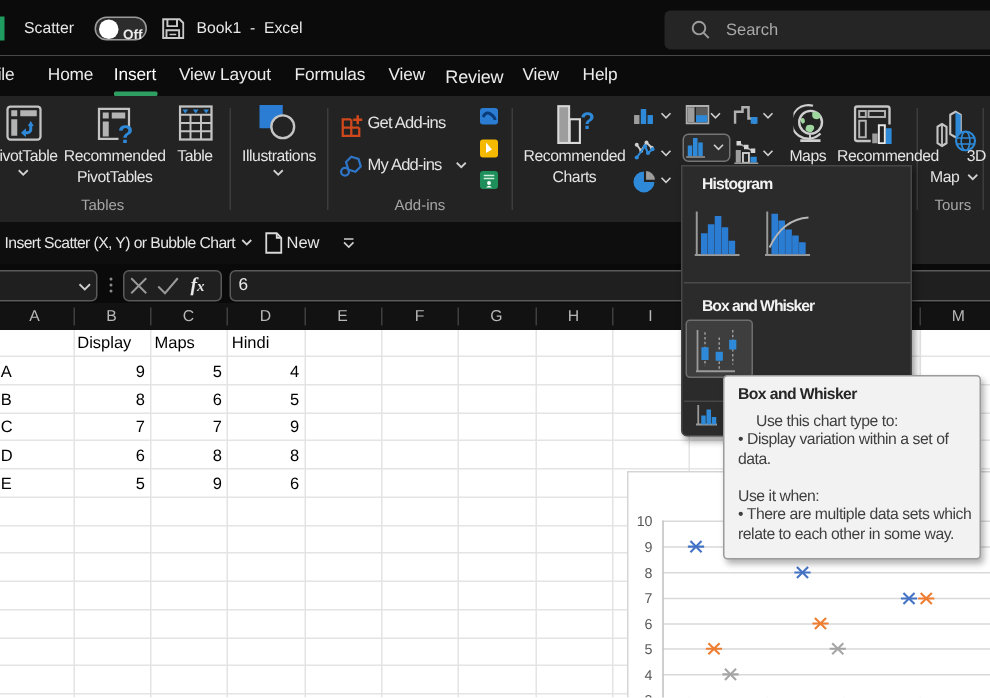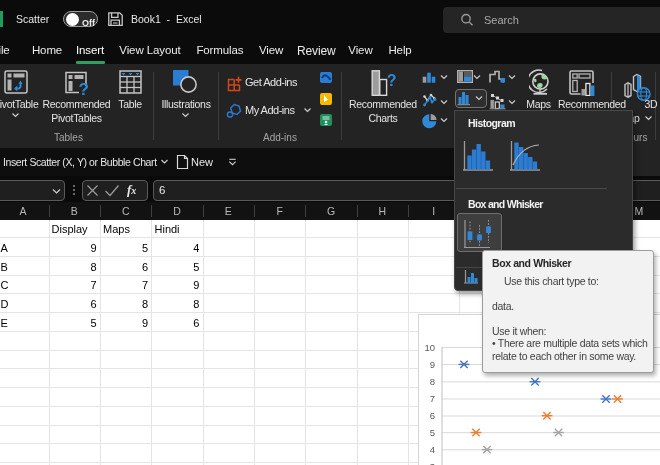--- a/index.html
+++ b/index.html
@@ -442,21 +442,21 @@
           <line x1="135.8" y1="121.2" x2="143.2" y2="113.8"></line>
         </g>
         <g stroke="#a5a5a5" stroke-width="1.4">
           <line x1="62.6" y1="134.60000000000002" x2="73.4" y2="134.60000000000002"></line>
           <line x1="64.3" y1="130.90000000000003" x2="71.7" y2="138.3"></line>
           <line x1="64.3" y1="138.3" x2="71.7" y2="130.90000000000003"></line>
         </g>
       </svg>
   </div>
 
-  <div class="abs" style="left:454px;top:110px;width:179px;height:181px;background:#2b2b2b;border:1px solid #474747;border-radius:0 0 4px 4px;box-shadow:2px 3px 5px rgba(0,0,0,0.4);">
+  <div class="abs" style="left:454px;top:110px;width:154px;height:181px;background:#2b2b2b;border:1px solid #474747;border-radius:0 0 4px 4px;box-shadow:2px 3px 5px rgba(0,0,0,0.4);">
     <div class="t" style="left:13px;top:5.5px;font-size:10.5px;letter-spacing:-0.55px;font-weight:bold;color:#f2f2f2;">Histogram</div>
     <svg class="abs" style="left:8px;top:29px;" width="32" height="33" viewBox="0 0 32 33">
       <path d="M1.5 1 v29 M0 30 h30" fill="none" stroke="#9a9a9a" stroke-width="1.3"></path>
       <rect x="4.3" y="15.5" width="4.4" height="14" fill="#2b7cd3"></rect>
       <rect x="8.9" y="9.5" width="4.4" height="20" fill="#2b7cd3"></rect>
       <rect x="13.5" y="4" width="4.4" height="25.5" fill="#2b7cd3"></rect>
       <rect x="18.1" y="11.5" width="4.4" height="18" fill="#2b7cd3"></rect>
       <rect x="22.7" y="20.5" width="4.4" height="9" fill="#2b7cd3"></rect>
     </svg>
     <svg class="abs" style="left:55px;top:29px;" width="32" height="33" viewBox="0 0 32 33">
@@ -488,19 +488,20 @@
       <path d="M1.5 1 v13 M0 14 h14" fill="none" stroke="#9a9a9a" stroke-width="1.2"></path>
       <rect x="3.5" y="8" width="3" height="6" fill="#2e8ad8"></rect>
       <rect x="7" y="4" width="3" height="10" fill="#2e8ad8"></rect>
       <rect x="10.5" y="9" width="3" height="5" fill="#2e8ad8"></rect>
     </svg>
   </div>
 
   <div class="abs" style="left:482px;top:250px;width:172px;height:123px;background:#f2f2f2;border:1px solid #9b9b9b;border-radius:3px;box-shadow:2px 3px 4px rgba(0,0,0,0.3);">
     <div class="t" style="left:9px;top:6px;font-size:10.5px;letter-spacing:-0.4px;font-weight:bold;color:#262626;">Box and Whisker</div>
     <div class="t" style="left:9px;top:23.5px;font-size:10.5px;letter-spacing:-0.3px;color:#3f3f3f;padding-left:12px;">Use this chart type to:</div>
+    <div class="t" style="left:9px;top:36px;font-size:10.5px;letter-spacing:-0.3px;color:#3f3f3f;">• Display variation within a set of</div>
     <div class="t" style="left:9px;top:48.5px;font-size:10.5px;letter-spacing:-0.3px;color:#3f3f3f;">data.</div>
     <div class="t" style="left:9px;top:73.5px;font-size:10.5px;letter-spacing:-0.3px;color:#3f3f3f;">Use it when:</div>
     <div class="t" style="left:9px;top:98.5px;font-size:10.5px;letter-spacing:-0.3px;color:#3f3f3f;">relate to each other in some way.</div>
     <div class="t" style="left:9px;top:86px;font-size:10.5px;letter-spacing:-0.3px;color:#3f3f3f;">• There are multiple data sets which</div>
   </div>
 
 </div>
 
 </body></html>

